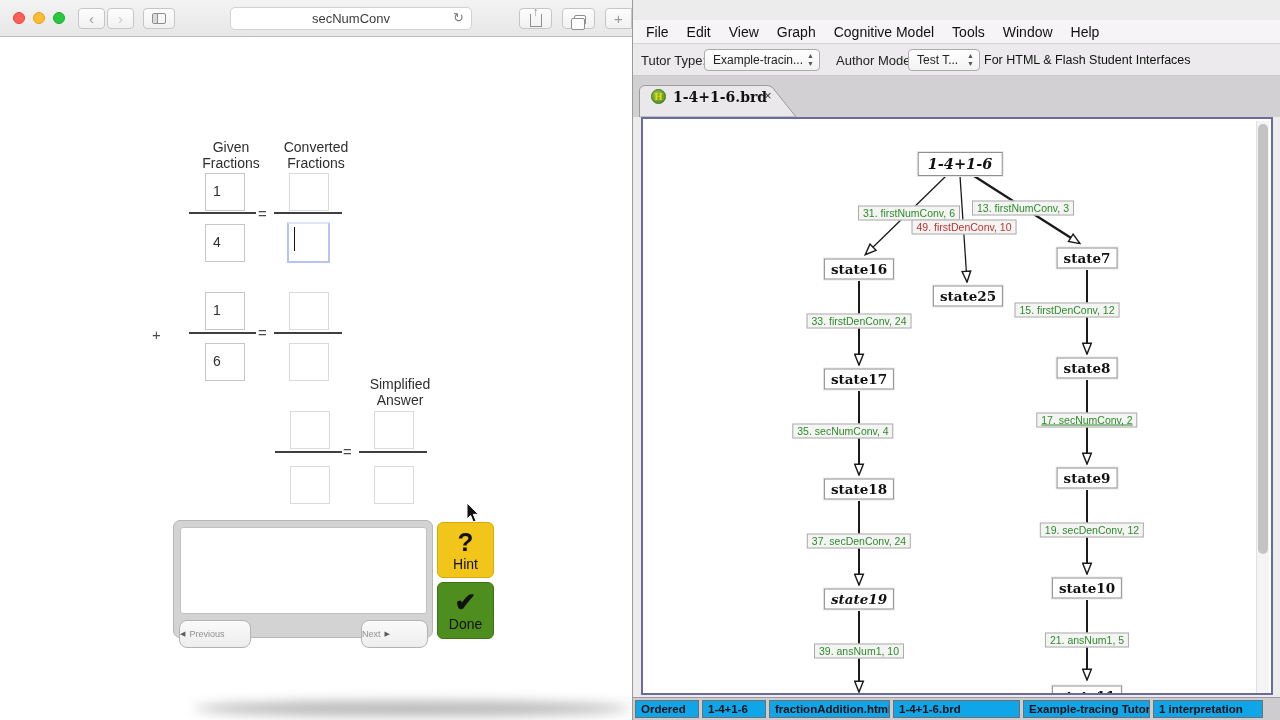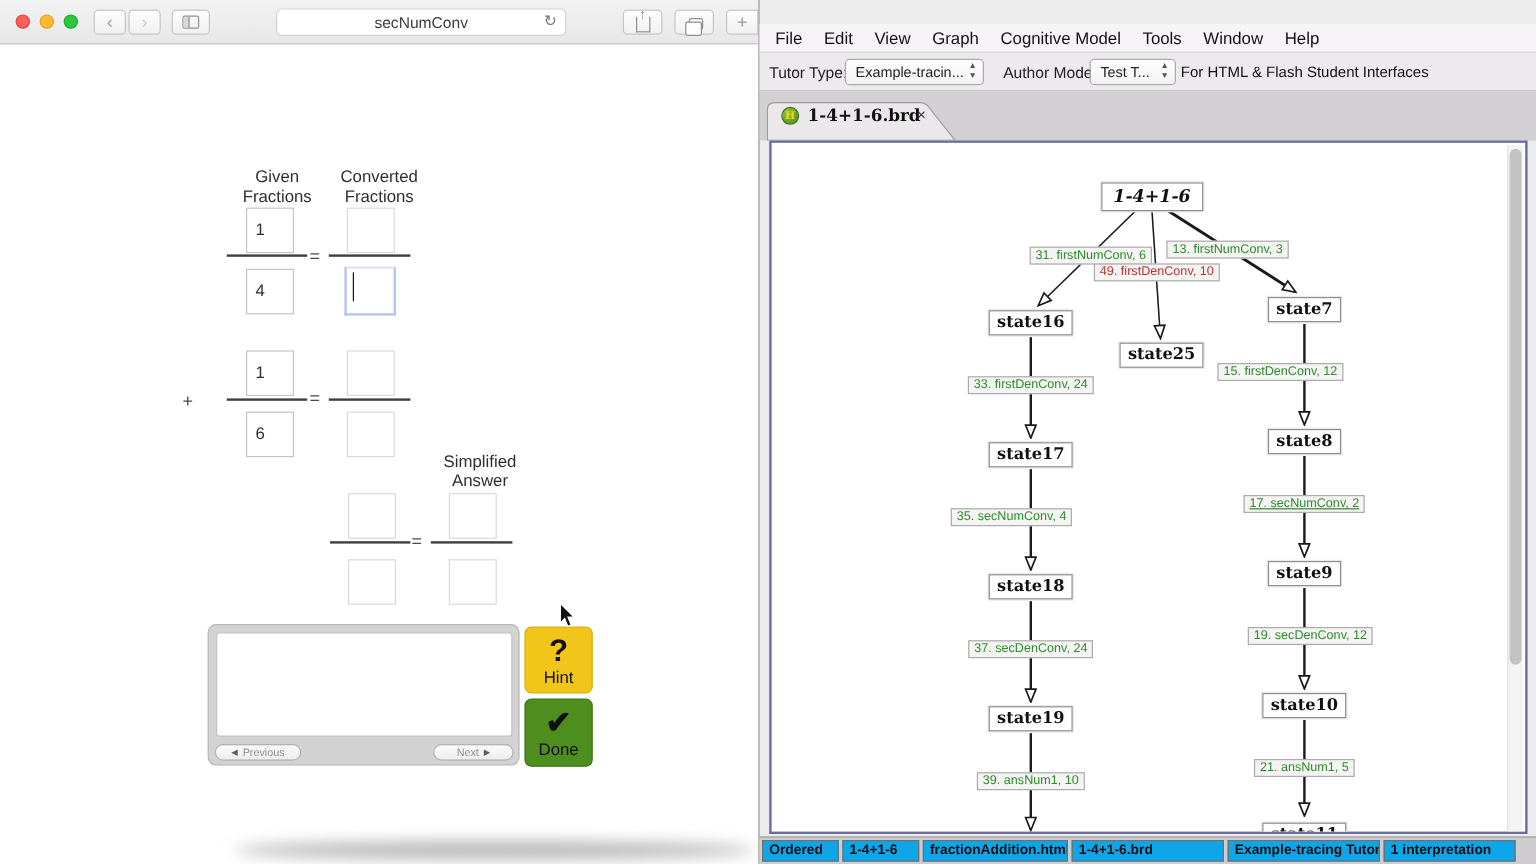--- a/index.html
+++ b/index.html
@@ -47,23 +47,23 @@
     font-size:14px; color:#2e2e2e; padding:9px 0 0 7px; }
   .fbox.lite { border-color:#dadada; }
   .fbox.focused { width:43px; height:41px; border:2px solid #b7c4ee; border-top-color:#dfe5f7; }
   .caret { position:absolute; left:5px; top:3px; width:1px; height:24px; background:#111; }
   .fbar { position:absolute; height:0; border-top:2px solid #3f3f3f; }
   .op { position:absolute; font-size:15px; color:#4a4a4a; }
   .panel { position:absolute; left:173px; top:520px; width:260px; height:118px; background:#d3d3d3;
     border:1px solid #b6b6b6; border-radius:7px; }
   .panel-text { position:absolute; left:6px; top:6px; width:247px; height:87px; background:#fff;
     border:1px solid #c2c2c2; border-radius:3px; }
-  .mini-btn { position:absolute; top:99px; height:14px; border:1px solid #b3b3b3; border-radius:8px;
+  .mini-btn { position:absolute; top:99px; height:28px; border:1px solid #b3b3b3; border-radius:8px;
     background:linear-gradient(#fafafa,#ededed); font-size:9px; color:#8f8f8f;
-    display:flex; align-items:center; justify-content:center; gap:4px; }
+    display:flex; align-items:center; justify-content:flex-start; gap:4px; }
   .mini-btn .arr { font-size:7px; color:#5c5c5c; }
   .prev { left:5px; width:72px; }
   .next { left:187px; width:67px; }
   .big-btn { position:absolute; left:437px; width:57px; border-radius:6px; display:flex;
     flex-direction:column; align-items:center; justify-content:center; color:#111; }
   .hint-btn { top:522px; height:56px; background:#f2c51b; border:1px solid #d8ac08; }
   .done-btn { top:582px; height:57px; background:#4e8e1e; border:1px solid #3d7313; }
   .big-btn .glyph { font-size:26px; font-weight:bold; line-height:26px; }
   .big-btn .lbl { font-size:14px; margin-top:1px; }
   .smudge { position:absolute; left:195px; top:701px; width:435px; height:15px; border-radius:50%;
@@ -275,21 +275,21 @@
         <div class="edge-label" style="left: 216px; top: 532px; color: rgb(46, 139, 46);">39. ansNum1, 10</div>
         <div class="edge-label" style="left: 444px; top: 521px; color: rgb(46, 139, 46);">21. ansNum1, 5</div>
         <div class="graph-node root" style="left: 317px; top: 45px;">1-4+1-6</div>
         <div class="graph-node" style="left: 216px; top: 150px;">state16</div>
         <div class="graph-node" style="left: 325px; top: 177px;">state25</div>
         <div class="graph-node" style="left: 444px; top: 139px;">state7</div>
         <div class="graph-node" style="left: 216px; top: 260px;">state17</div>
         <div class="graph-node" style="left: 444px; top: 249px;">state8</div>
         <div class="graph-node" style="left: 216px; top: 370px;">state18</div>
         <div class="graph-node" style="left: 444px; top: 359px;">state9</div>
-        <div class="graph-node" style="left: 216px; top: 480px;">state19</div>
+        <div class="graph-node" style="left: 216px; top: 480px; font-style: italic;">state19</div>
         <div class="graph-node" style="left: 444px; top: 469px;">state10</div>
         <div class="graph-node" style="left: 444px; top: 577px;">state11</div>
       </div>
     <div class="gc-scroll">
       <div class="gc-thumb"></div>
     </div>
   </div>
 
   <div class="ct-statusbar">
     <span class="status-seg" style="width:64px;">Ordered</span>

